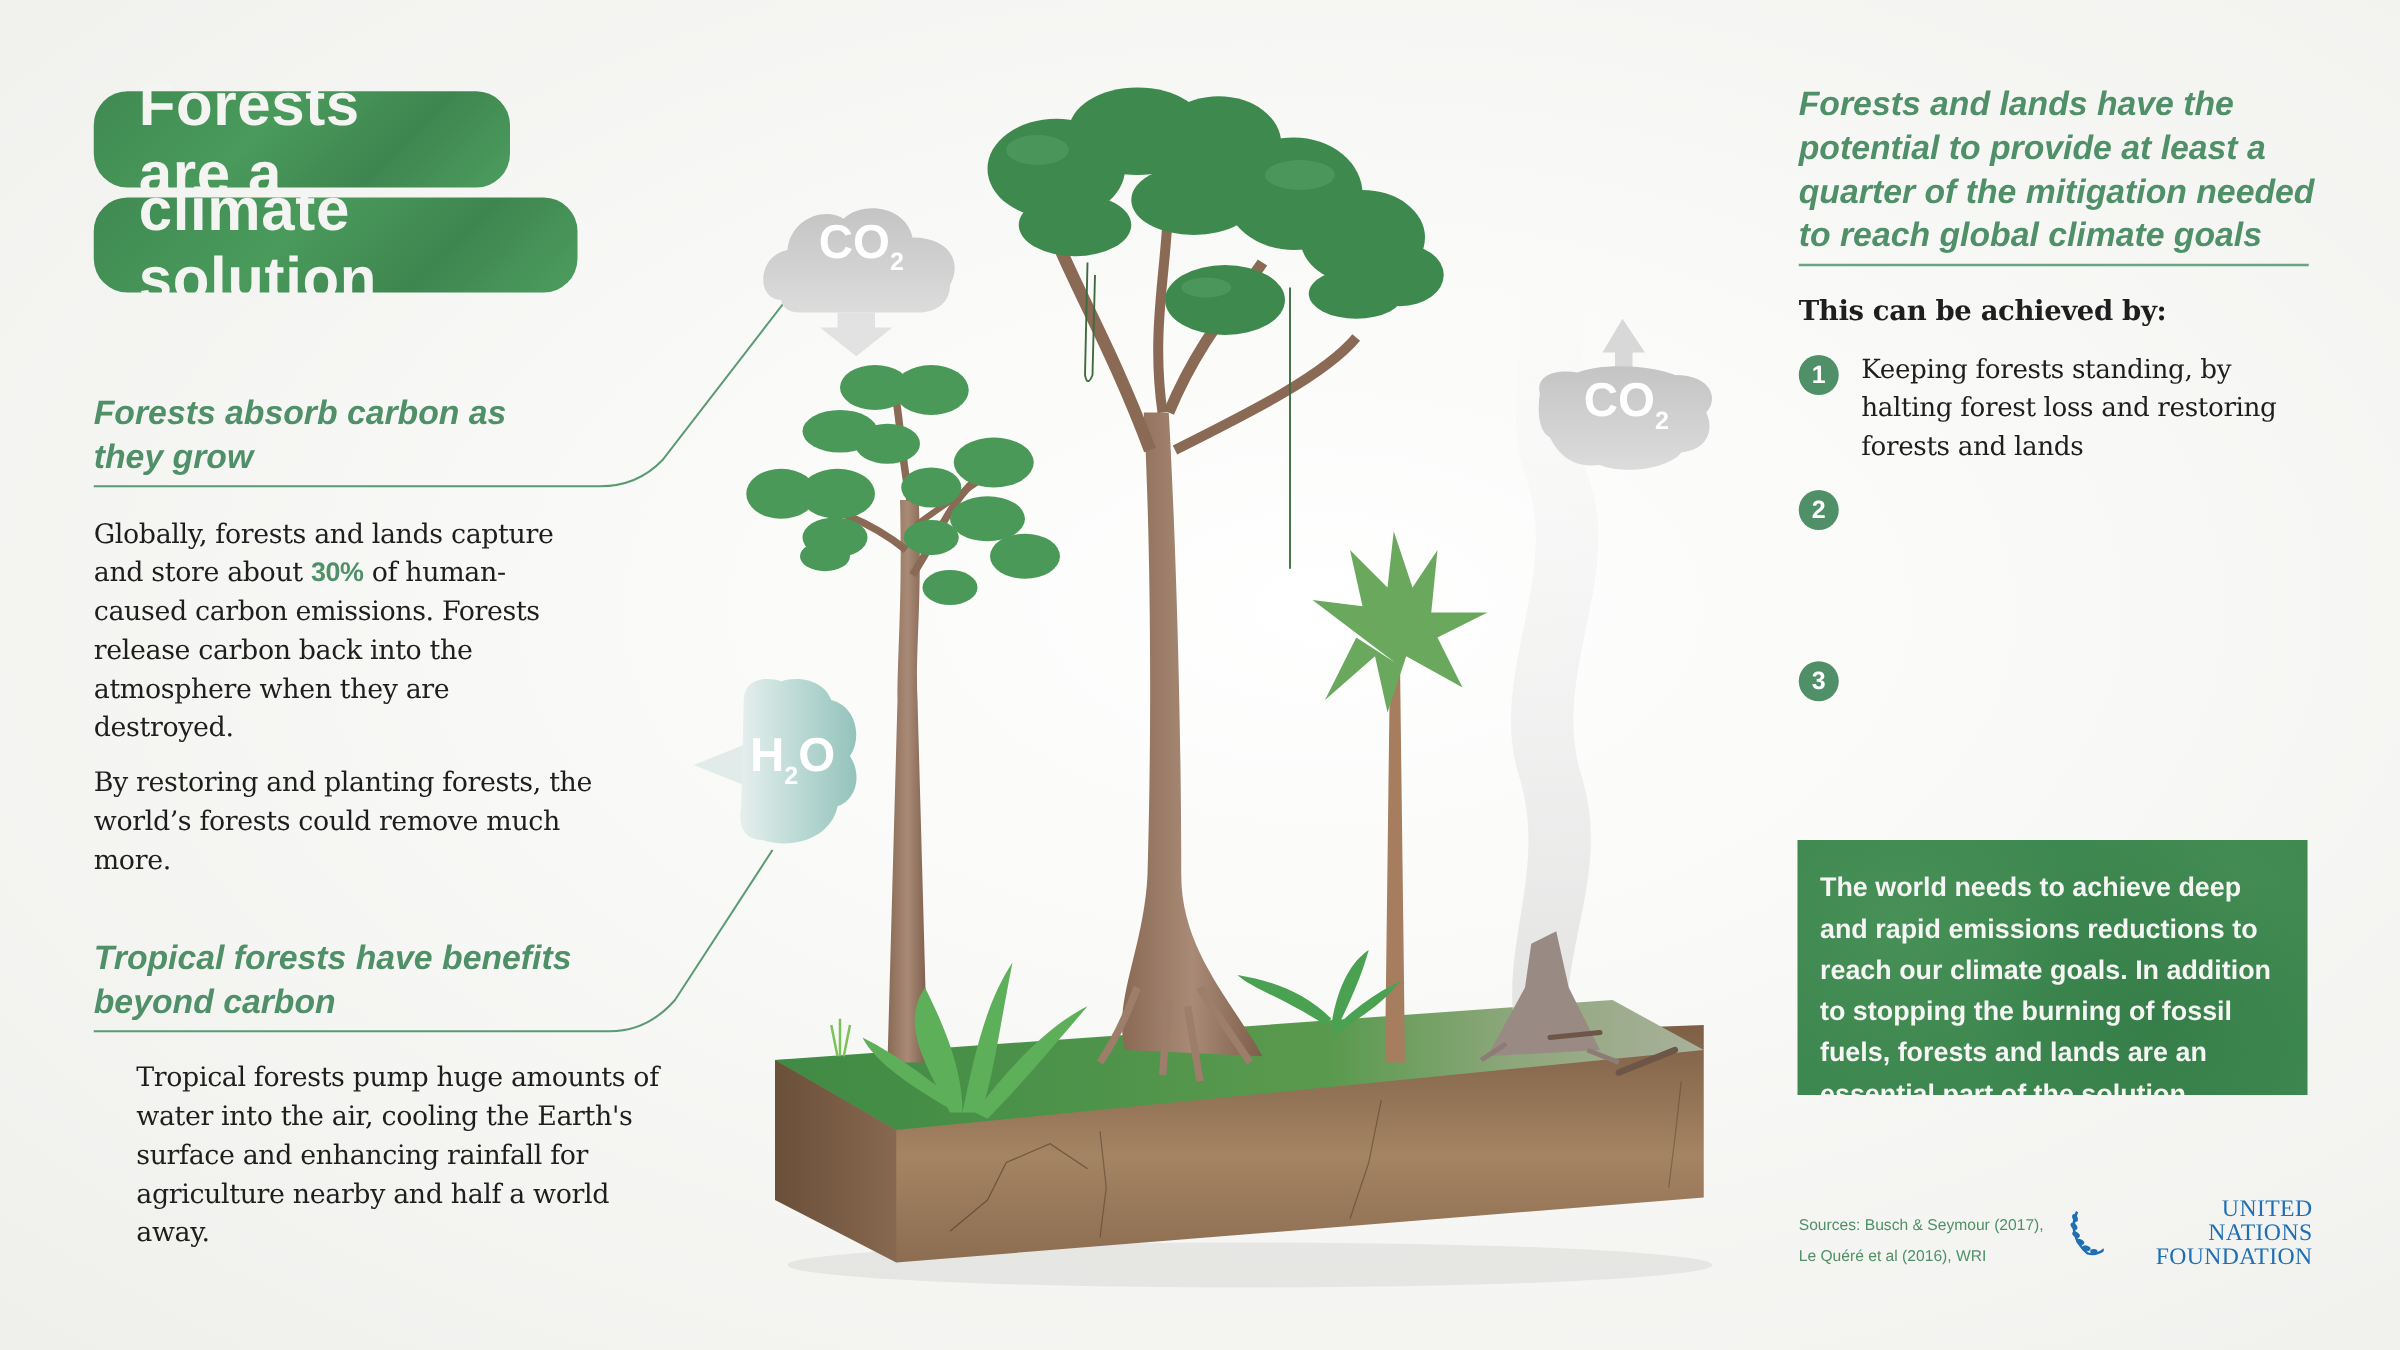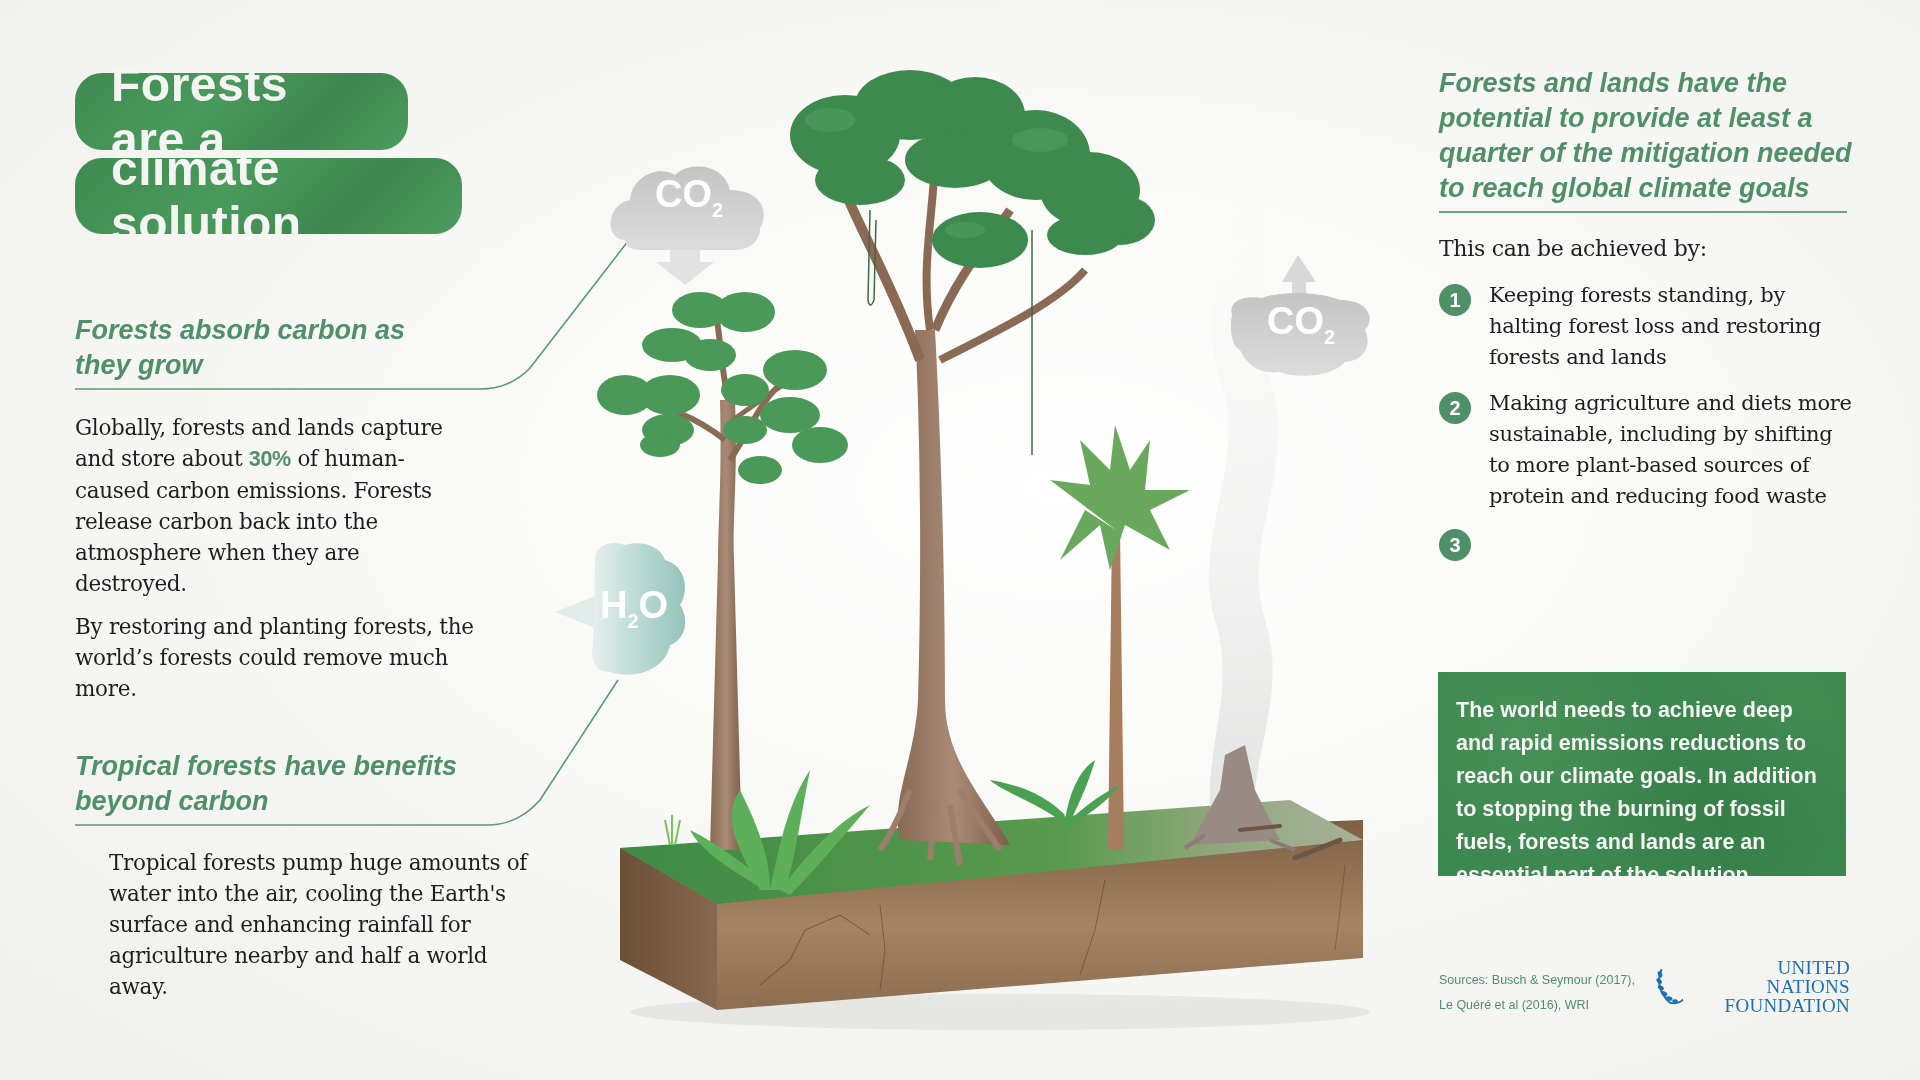--- a/index.html
+++ b/index.html
@@ -39,21 +39,21 @@
   .hl { color: #4f9068; font-family: "Liberation Sans", sans-serif; font-weight: bold; }
 
   
   .right-heading {
     position: absolute; left: 1439px; top: 66px; width: 420px;
     font-family: "Liberation Sans", sans-serif;
     font-style: italic; font-weight: bold;
     color: #4f9068; font-size: 27px; line-height: 35px;
   }
   .right-rule { position: absolute; left: 1439px; top: 211px; width: 408px; height: 2px; background: #6aa480; }
-  .lead { position: absolute; left: 1439px; top: 236px; font-size: 22px; color: #1e1e1e; letter-spacing: -0.3px; }
+  .lead { position: absolute; left: 1439px; top: 236px; font-size: 22px; color: #1e1e1e; letter-spacing: -0.3px; font-weight: bold; }
 
   .list-item { position: absolute; left: 1439px; width: 420px; display: flex; }
   .badge {
     width: 32px; height: 32px; border-radius: 50%;
     background: #4f9068; color: #fff;
     font-family: "Liberation Sans", sans-serif; font-weight: bold; font-size: 20px;
     display: flex; align-items: center; justify-content: center;
     flex-shrink: 0; margin-top: 4px;
   }
   .item-text {
@@ -262,21 +262,20 @@
 <div class="right-heading">Forests and lands have the potential to provide at least a quarter of the mitigation needed to reach global climate goals</div>
 <div class="right-rule"></div>
 <div class="lead">This can be achieved by:</div>
 
 <div class="list-item" style="top:280px;">
   <div class="badge">1</div>
   <div class="item-text">Keeping forests standing, by halting forest loss and restoring forests and lands</div>
 </div>
 <div class="list-item" style="top:388px;">
   <div class="badge">2</div>
-  <div class="item-text">Making agriculture and diets more sustainable, including by shifting to more plant-based sources of protein and reducing food waste</div>
 </div>
 <div class="list-item" style="top:525px;">
   <div class="badge">3</div>
 </div>
 
 <div class="callout">The world needs to achieve deep and rapid emissions reductions to reach our climate goals. In addition to stopping the burning of fossil fuels, forests and lands are an essential part of the solution.</div>
 
 <div class="sources">
   <div>Sources: Busch &amp; Seymour (2017),</div>
   <div>Le Quéré et al (2016), WRI</div>

